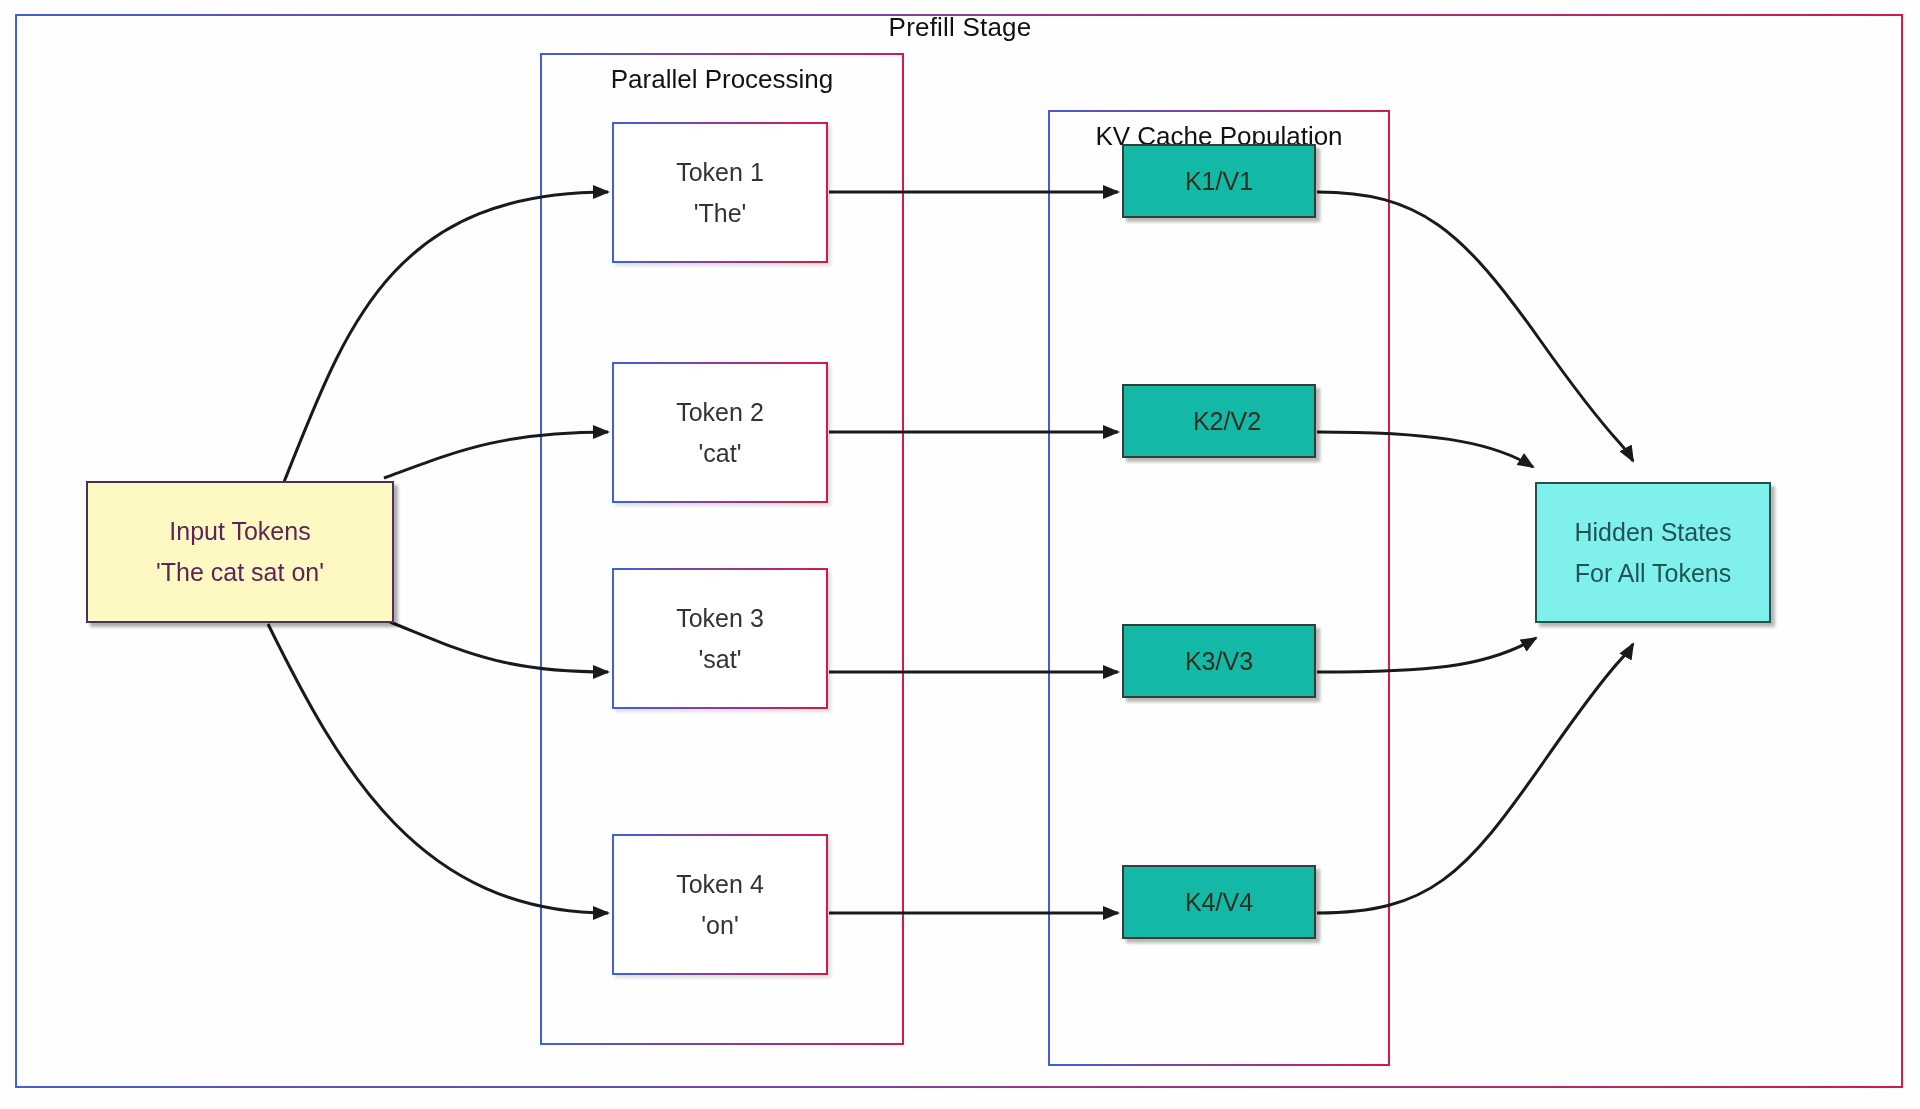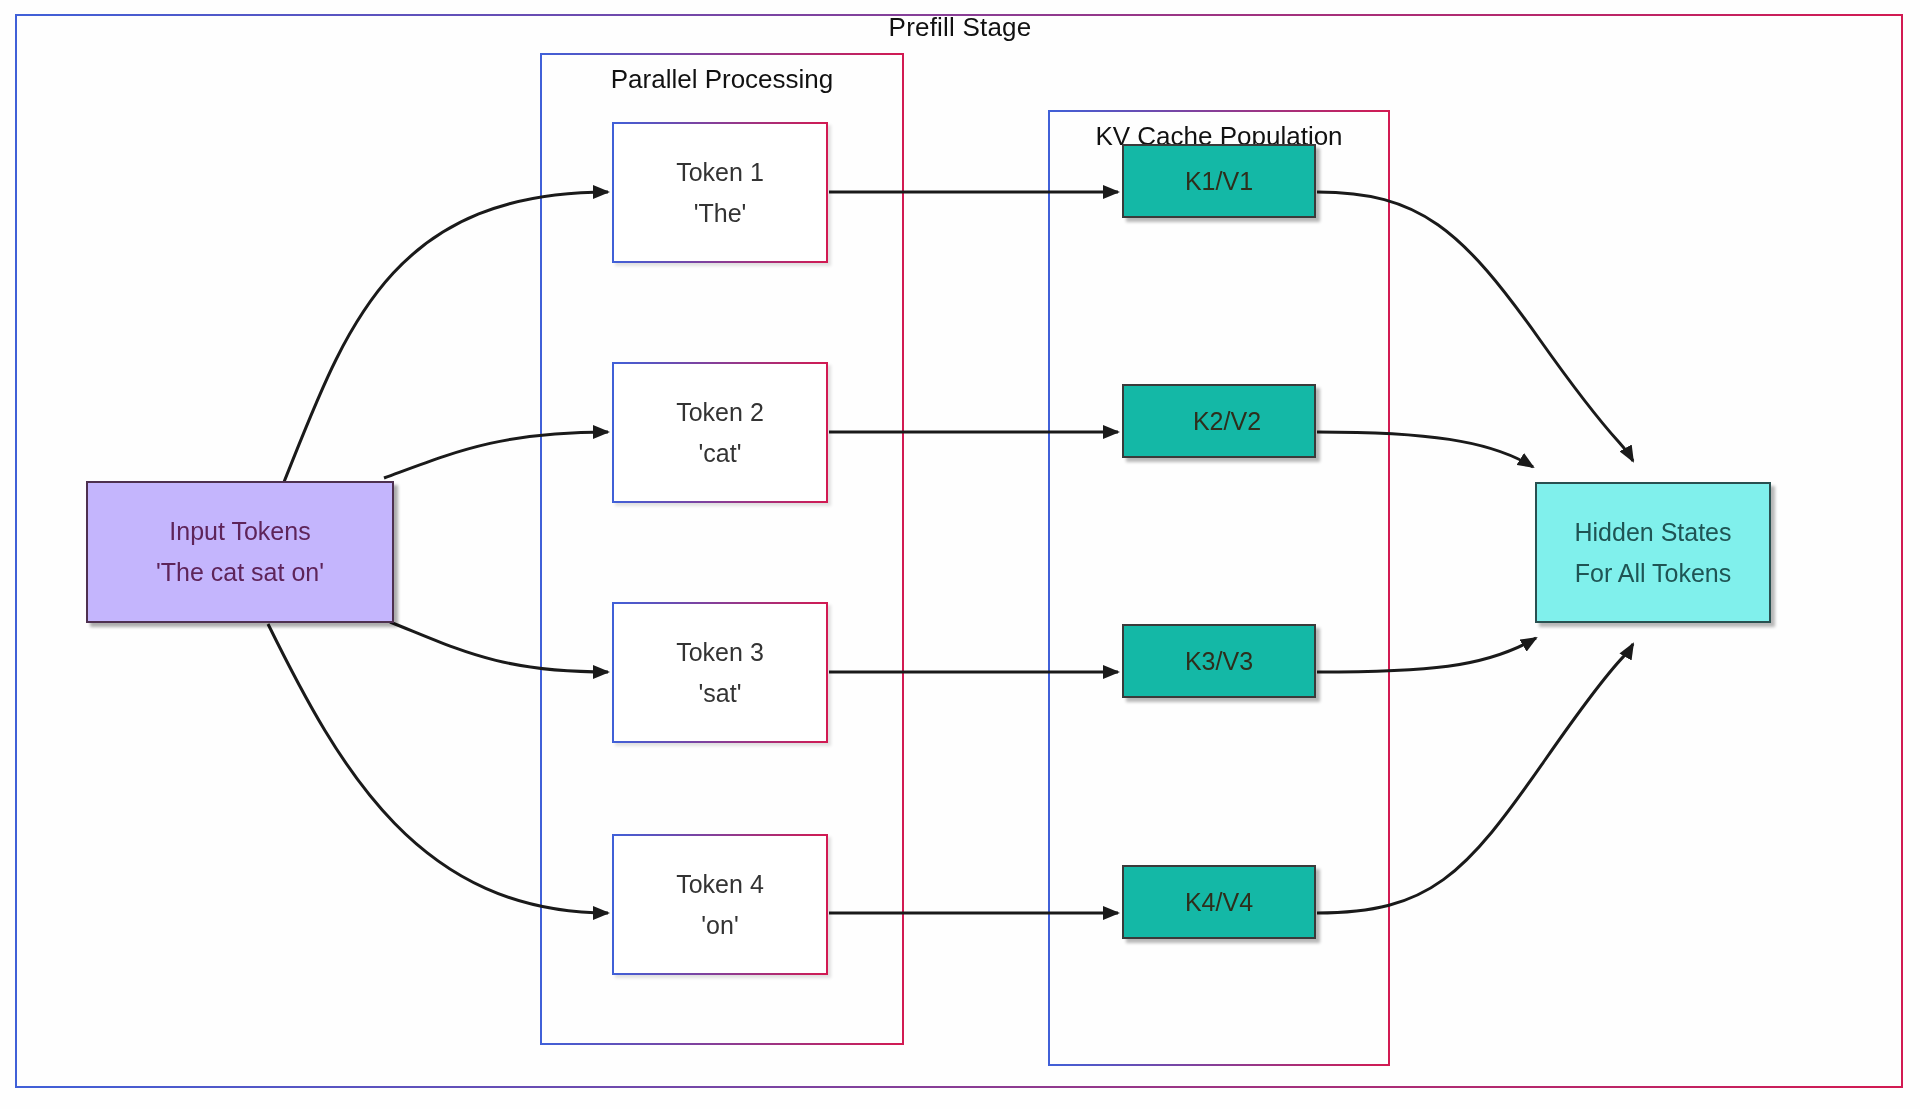--- a/index.html
+++ b/index.html
@@ -32,32 +32,32 @@
   .node {
     position:absolute; z-index:3;
     display:flex; flex-direction:column; align-items:center; justify-content:center;
     text-align:center; font-size:25px; line-height:41px; color:#333;
   }
   .token-node {
     left:612px; width:216px; height:141px;
     background:#ffffff;
     box-shadow:3px 3px 3px rgba(0,0,0,0.12);
   }
-  .token-1 { top:122px; } .token-2 { top:362px; } .token-3 { top:602px; } .token-4 { top:834px; }
+  .token-1 { top:122px; } .token-2 { top:362px; } .token-3 { top:568px; } .token-4 { top:834px; }
 
   .kv-node {
     left:1122px; width:194px; height:74px;
     background:#14b8a6; border:2px solid #3a3a3a; color:#2e2e1c;
     box-shadow:4px 4px 3px rgba(0,0,0,0.28);
   }
   .kv-1 { top:144px; } .kv-2 { top:384px;padding-left:16px; } .kv-3 { top:624px; } .kv-4 { top:865px; }
 
   .input-node {
     left:86px; top:481px; width:308px; height:142px;
-    background:#c4b5fd; border:2px solid #4e3050; color:#5e2459;
+    background:#fef9c3; border:2px solid #4e3050; color:#5e2459;
     box-shadow:4px 4px 3px rgba(0,0,0,0.32);
   }
   .hidden-node {
     left:1535px; top:482px; width:236px; height:141px;
     background:#80f0ec; border:2px solid #295050; color:#1f5454;
     box-shadow:4px 4px 3px rgba(0,0,0,0.28);
   }
   .node-line { display:block; }
 </style>
 </head>

